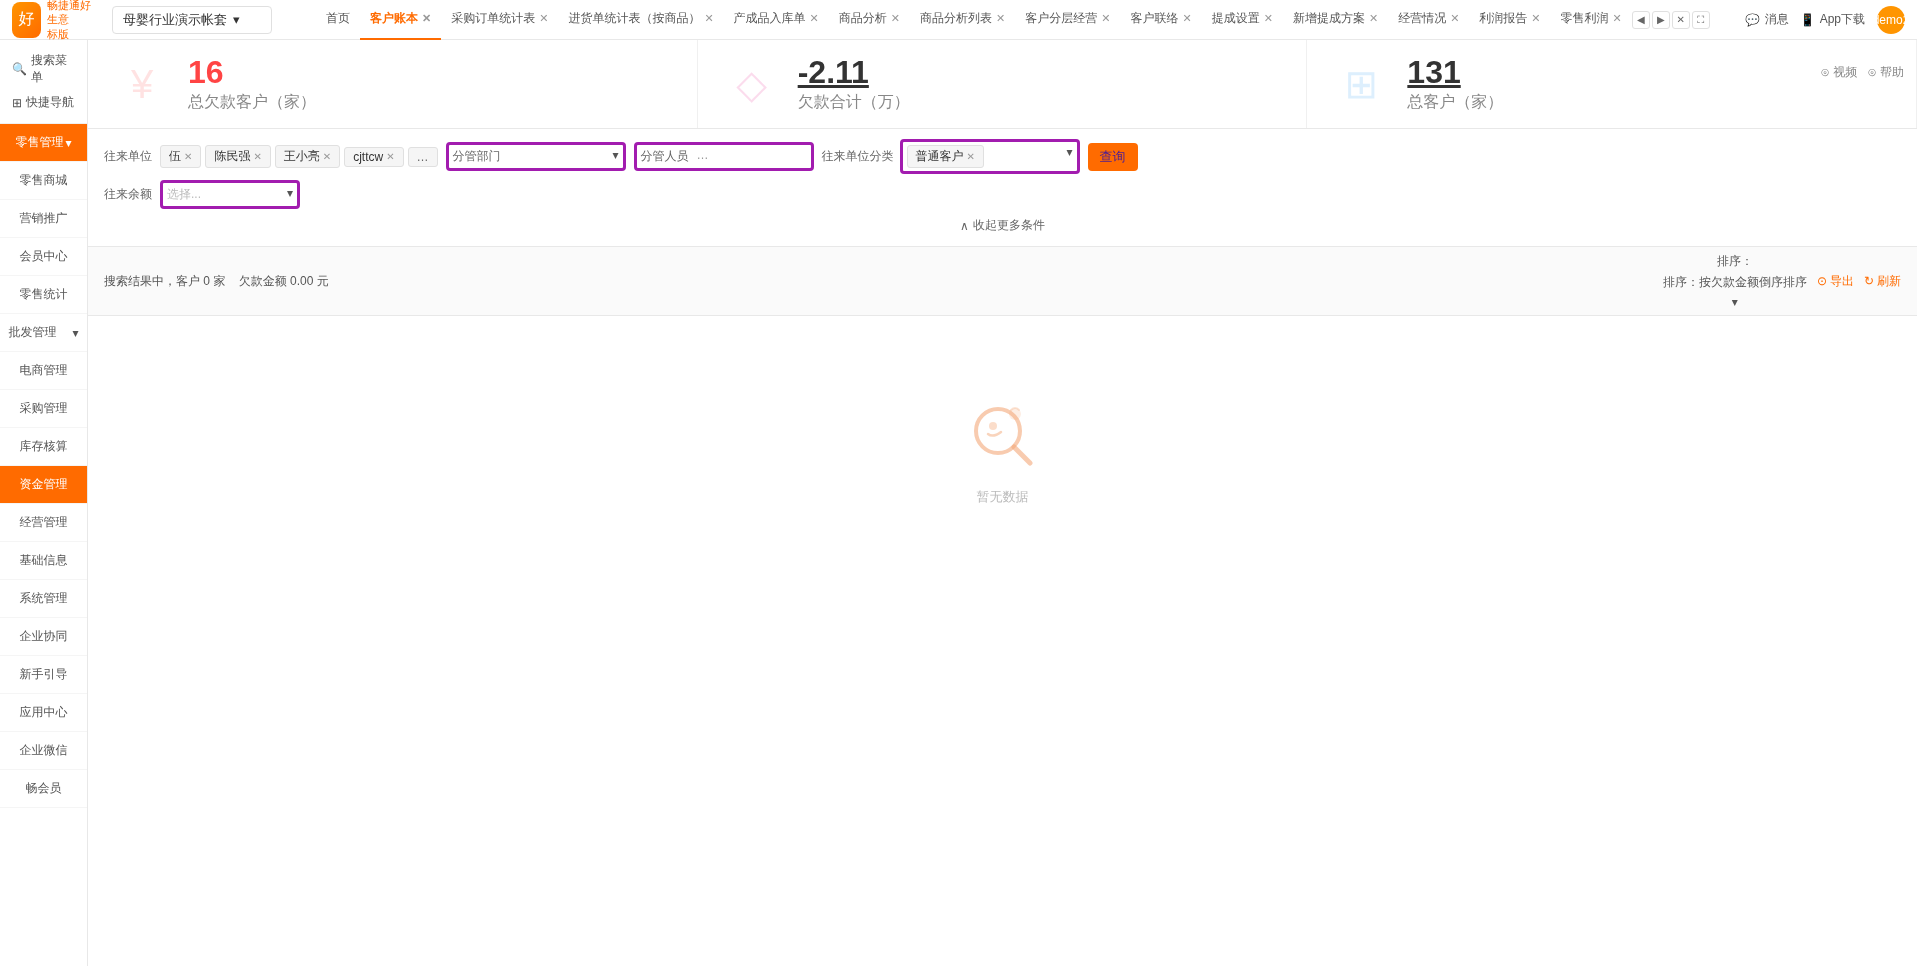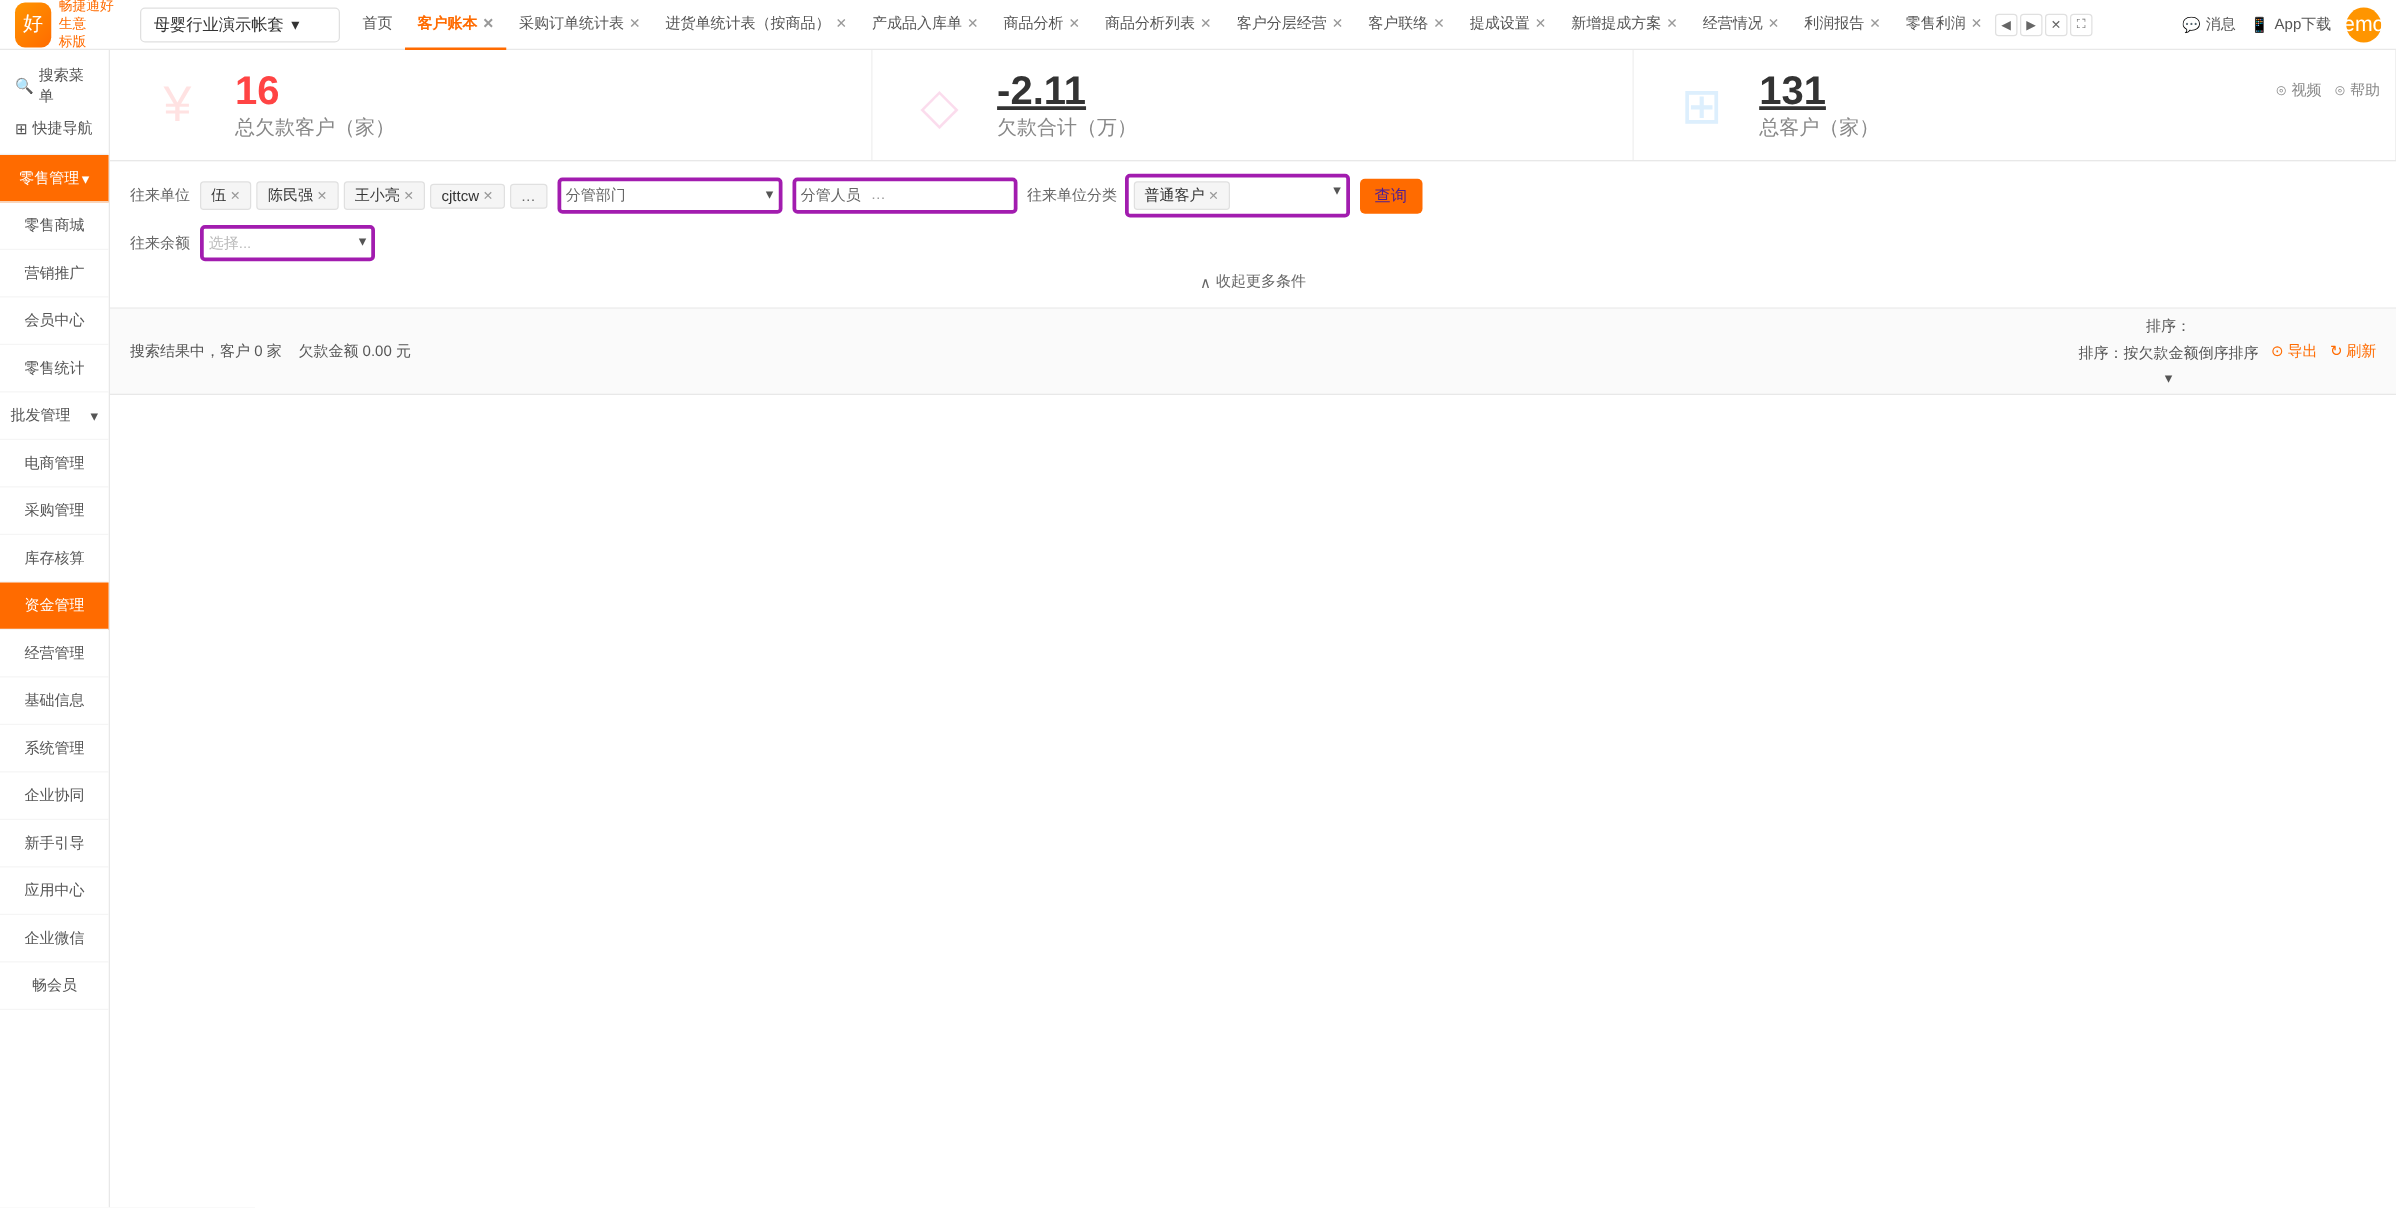--- a/index.html
+++ b/index.html
@@ -4,27 +4,27 @@
   <style>
     * { box-sizing: border-box; margin: 0; padding: 0; }
     body { font-family: "Microsoft YaHei", "PingFang SC", sans-serif; font-size: 13px; background: #f5f5f5; color: #333; display: flex; flex-direction: column; height: 100vh; overflow: hidden; }
 
     
     .top-bar { display: flex; align-items: center; background: #fff; height: 40px; padding: 0 12px; border-bottom: 1px solid #e8e8e8; flex-shrink: 0; }
     .logo { display: flex; align-items: center; width: 88px; flex-shrink: 0; }
     .logo-icon { width: 36px; height: 36px; background: linear-gradient(135deg, #ff9500, #ff6b00); border-radius: 8px; display: flex; align-items: center; justify-content: center; color: #fff; font-size: 16px; margin-right: 6px; }
     .logo-text { font-size: 11px; color: #ff6b00; line-height: 1.3; }
     .company-selector { display: flex; align-items: center; gap: 6px; padding: 4px 10px; border: 1px solid #e0e0e0; border-radius: 4px; margin-left: 12px; font-size: 13px; color: #333; cursor: pointer; min-width: 160px; }
-    .top-nav-tabs { display: flex; flex: 1; overflow: hidden; align-items: center; margin-left: 8px; }
+    .top-nav-tabs { display: flex; flex: 1; overflow: hidden; align-items: center; margin-left: 8px; justify-content: center; }
     .top-nav-tab { display: flex; align-items: center; padding: 0 10px; height: 40px; font-size: 12px; color: #555; cursor: pointer; white-space: nowrap; border-bottom: 2px solid transparent; flex-shrink: 0; }
     .top-nav-tab.active { color: #ff6b00; border-bottom: 2px solid #ff6b00; font-weight: bold; }
     .top-nav-tab .close-btn { margin-left: 4px; color: #999; font-size: 11px; }
     .top-right { display: flex; align-items: center; gap: 12px; margin-left: auto; flex-shrink: 0; }
     .top-right-btn { display: flex; align-items: center; gap: 4px; font-size: 12px; color: #555; cursor: pointer; }
-    .avatar { width: 28px; height: 28px; background: #ff9500; border-radius: 50%; display: flex; align-items: center; justify-content: center; color: #fff; font-size: 17px; }
+    .avatar { width: 28px; height: 28px; background: #ff9500; border-radius: 50%; display: flex; align-items: center; justify-content: center; color: #fff; font-size: 12px; }
     .tab-arrows { display: flex; gap: 2px; }
     .tab-arrow { width: 18px; height: 18px; border: 1px solid #e0e0e0; border-radius: 3px; display: flex; align-items: center; justify-content: center; cursor: pointer; font-size: 10px; color: #666; }
 
     
     .main-layout { display: flex; flex: 1; overflow: hidden; }
 
     
     .sidebar { width: 88px; background: #fff; border-right: 1px solid #e8e8e8; display: flex; flex-direction: column; overflow-y: auto; flex-shrink: 0; }
     .sidebar-header { padding: 8px 6px; border-bottom: 1px solid #f0f0f0; }
     .sidebar-search { display: flex; align-items: center; gap: 4px; font-size: 12px; color: #555; padding: 4px 6px; cursor: pointer; }
@@ -317,15 +317,28 @@
         </div>
         <div class="action-btn">
           <span>↻</span>
           <span>刷新</span>
         </div>
       </div>
     </div>
 
     <div class="table-area">
 
+      <div class="empty-state">
+        <div class="empty-icon-wrapper">
+          <svg width="80" height="80" viewBox="0 0 80 80" fill="none" xmlns="http://www.w3.org/2000/svg">
+            <ellipse cx="35" cy="35" rx="22" ry="22" stroke="#f4a97a" stroke-width="4" fill="none" opacity="0.6"></ellipse>
+            <line x1="51" y1="51" x2="67" y2="67" stroke="#f4a97a" stroke-width="5" stroke-linecap="round" opacity="0.6"></line>
+            <circle cx="30" cy="30" r="4" fill="#f4a97a" opacity="0.4"></circle>
+            <path d="M25 38 Q30 42 38 36" stroke="#f4a97a" stroke-width="2.5" fill="none" stroke-linecap="round" opacity="0.5"></path>
+            <circle cx="52" cy="18" r="6" fill="#f4a97a" opacity="0.2"></circle>
+            <path d="M48 14 Q52 10 56 14" stroke="#f4a97a" stroke-width="2" fill="none" stroke-linecap="round" opacity="0.3"></path>
+          </svg>
+        </div>
+        <span>暂无数据</span>
+      </div>
     </div>
   </div>
 </div>
 
 </body></html>

